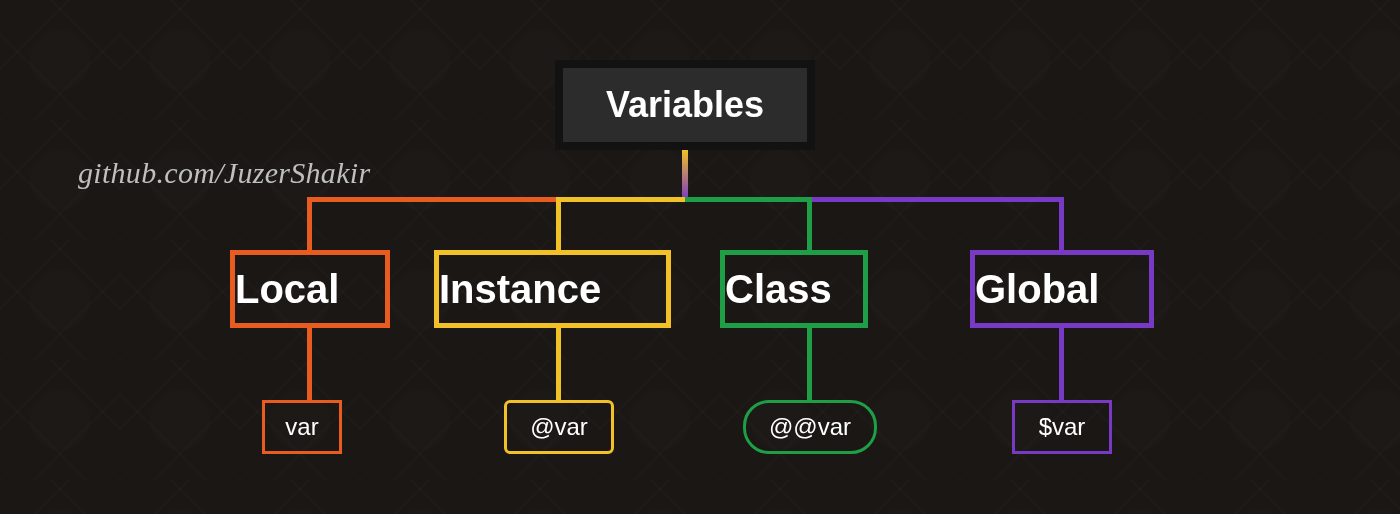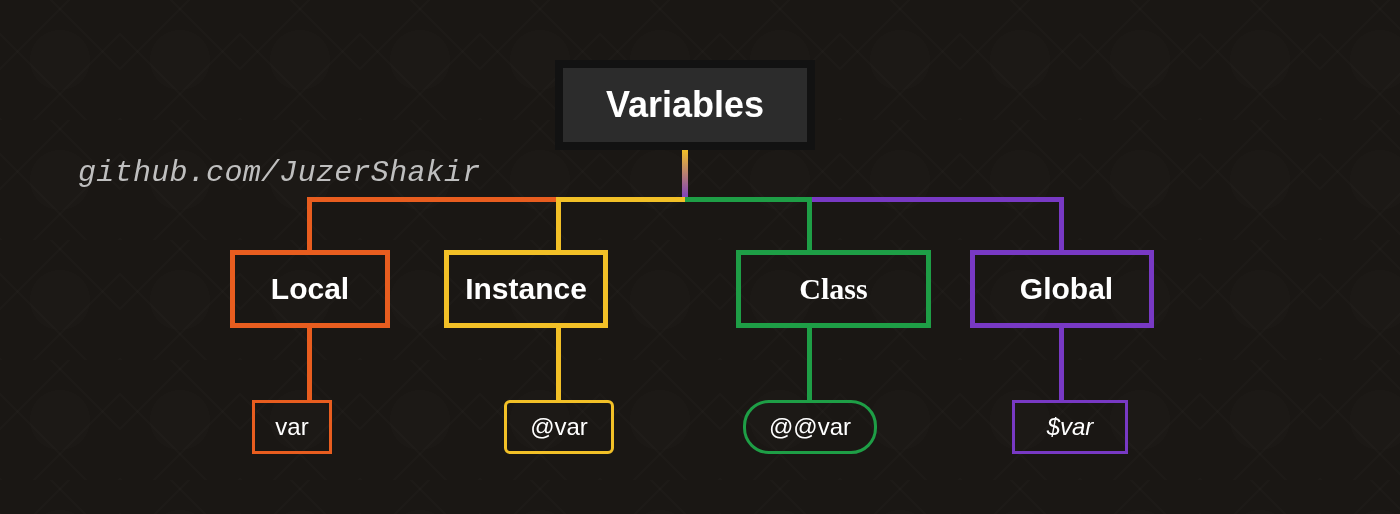--- a/index.html
+++ b/index.html
@@ -38,30 +38,30 @@
   }
 
   .side-link {
     position: absolute;
     color: #bfbfbf;
     font-style: italic;
     font-size: 30px;
     font-family: Georgia, "Times New Roman", serif;
     letter-spacing: 0.3px;
   }
-  .side-link.left { left: 78px; top: 156px; font-family: Liberation Mono, monospace; }
+  .side-link.left { left: 78px; top: 156px; }
   .side-link.right { right: 78px; top: 156px; }
 
   .type-box {
     position: absolute;
     height: 78px;
     color: #fff;
     font-weight: 700;
-    font-size: 30px;
-    display: flex; align-items: center; justify-content: center;
+    font-size: 40px;
+    display: flex; align-items: center; 
     border-width: 5px;
     border-style: solid;
     background: transparent;
   }
   .example-box {
     position: absolute;
     height: 54px;
     color: #fff;
     font-weight: 400;
     font-size: 24px;
@@ -112,41 +112,41 @@
   <div class="hbar h-purple" style="left:812px; top:197px; width:252px; border-top-right-radius:8px;"></div>
 
   <div class="stem s-orange" style="left:307px; top:197px; height:53px;"></div>
   <div class="stem s-yellow" style="left:556px; top:197px; height:53px;"></div>
   <div class="stem s-green" style="left:807px; top:197px; height:53px;"></div>
   <div class="stem s-purple" style="left:1059px; top:197px; height:53px;"></div>
 
   <div class="type-box c-orange" style="left:230px; top:250px; width:160px;">
     <span>Local</span>
   </div>
-  <div class="type-box c-yellow" style="left:444px; top:250px; width:164px;">
+  <div class="type-box c-yellow" style="left:434px; top:250px; width:237px;">
     <span>Instance</span>
   </div>
-  <div class="type-box c-green" style="left:736px; top:250px; width:195px;font-family:Liberation Serif, serif;">
+  <div class="type-box c-green" style="left:720px; top:250px; width:148px;">
     <span>Class</span>
   </div>
-  <div class="type-box c-purple" style="left:970px; top:250px; width:184px;padding-left:9px;">
+  <div class="type-box c-purple" style="left:970px; top:250px; width:184px;">
     <span>Global</span>
   </div>
 
   <div class="stem s-orange" style="left:307px; top:328px; height:75px;"></div>
   <div class="stem s-yellow" style="left:556px; top:328px; height:75px;"></div>
   <div class="stem s-green" style="left:807px; top:328px; height:75px;"></div>
   <div class="stem s-purple" style="left:1059px; top:328px; height:75px;"></div>
 
-  <div class="example-box c-orange" style="left:252px; top:400px; width:80px;">
+  <div class="example-box c-orange" style="left:262px; top:400px; width:80px;">
     <span>var</span>
   </div>
   <div class="example-box c-yellow" style="left:504px; top:400px; width:110px;border-radius:6px;">
     <span>@var</span>
   </div>
   <div class="example-box c-green" style="left:743px; top:400px; width:134px;border-radius:26px;">
     <span>@@var</span>
   </div>
-  <div class="example-box c-purple" style="left:1012px; top:400px; width:116px;font-style:italic;">
+  <div class="example-box c-purple" style="left:1012px; top:400px; width:100px;">
     <span>$var</span>
   </div>
 
 </div>
 
 </body></html>

